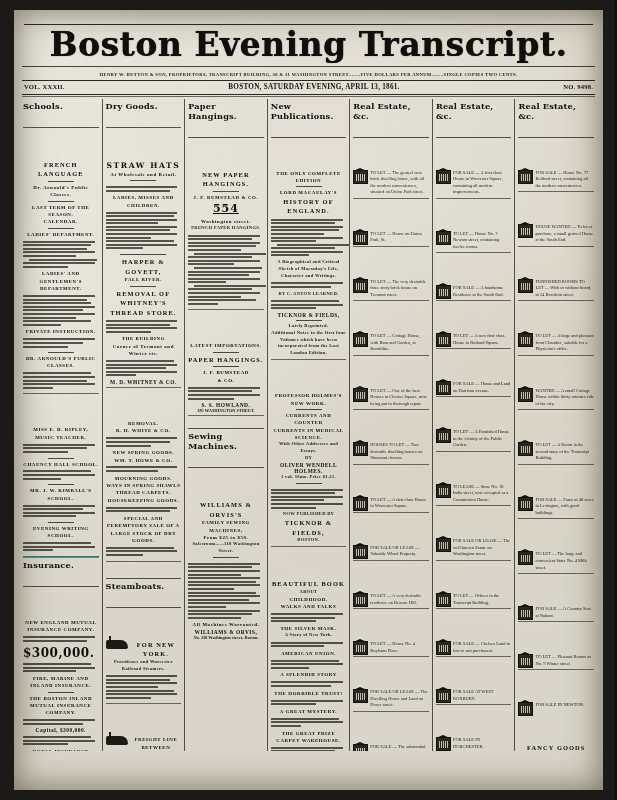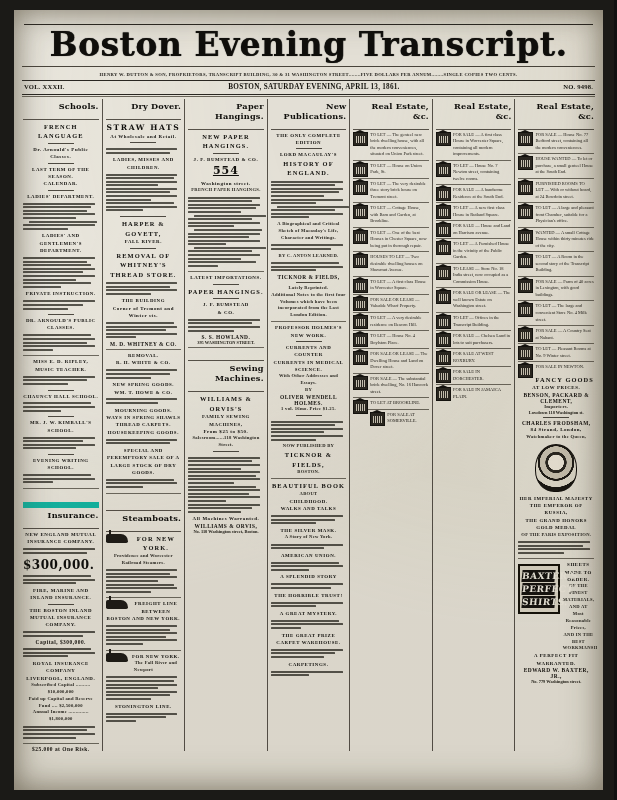--- a/index.html
+++ b/index.html
@@ -36,25 +36,25 @@
   #volbar{display:flex;align-items:flex-start;justify-content:space-between;
     padding:2px 10px 3px;font-size:6.6px;font-weight:700;color:#16140f;
     letter-spacing:.2px;}
   #volbar .ctr{font-size:7.2px;letter-spacing:.25px;}
 
   
   #cols{display:flex;padding:0 6px;height:652px;}
   .col{flex:1 1 0;padding:0 3px;border-left:1px solid #57524a;min-width:0;overflow:hidden;}
   .col:first-child{border-left:none;}
   .colhead{font-family:"DejaVu Serif",serif;font-weight:700;font-size:8.2px;
-    text-align:right;padding:2px 0 8px;color:#100f0c;letter-spacing:.2px;
+    text-align:left;padding:2px 0 16px;color:#100f0c;letter-spacing:.2px;
     border-bottom:1px solid #57524a;}
 
   
-  .ad{padding:2px 0 2px;border-bottom:1px solid #6e6a60;}
+  .ad{padding:2px 0 2px;border-bottom:1px solid #6e6a60;margin-top:30px;}
   .ad:last-child{border-bottom:none;}
   .hl{font-weight:700;text-align:center;color:#100f0c;letter-spacing:1.1px;
       font-size:5.6px;line-height:1.5;}
   .hl.big{font-size:7.6px;letter-spacing:1.6px;font-family:"DejaVu Serif",serif;}
   .hl.med{font-size:6.4px;letter-spacing:1.1px;}
   .hl.sm{font-size:4.9px;letter-spacing:.6px;}
   .hl.huge{font-size:11px;letter-spacing:1px;font-family:"DejaVu Serif",serif;
            text-decoration:underline;}
   .sub{text-align:center;font-size:4.6px;font-weight:700;letter-spacing:.3px;color:#201e18;line-height:1.5;}
   .dash{width:26px;height:0;border-top:1px solid #4e4a42;margin:2px auto;}
@@ -193,21 +193,21 @@
           </div>
           <div class="dash"></div>
           <div class="hl sm">EVENING WRITING SCHOOL.</div>
           <div class="body">
             <div class="ln w90"></div>
               <div class="ln w95"></div>
               <div class="ln w40"></div>
           </div>
         </div>
 
-        <div class="colhead" style="border-top:6px solid #14b8a6;margin-top:13px">Insurance.</div>
+        <div class="colhead" style="border-top:1px solid #14b8a6;margin-top:0">Insurance.</div>
         <div class="ad">
           <div class="hl sm">NEW ENGLAND MUTUAL INSURANCE COMPANY.</div>
           <div class="body">
             <div class="ln w95"></div>
               <div class="ln w85"></div>
           </div>
           <div class="pricebig">$300,000.</div>
           <div class="body">
             <div class="ln w90"></div>
               <div class="ln w95"></div>
@@ -246,21 +246,21 @@
               <div class="ln w85"></div>
               <div class="ln w90"></div>
             <div class="ln w60"></div>
           </div>
           <div class="hl med">STEINWAY &amp; SONS</div>
 
         </div>
       </div>
 
       <div class="col">
-        <div class="colhead">Dry Dover.</div>
+        <div class="colhead">Dry Goods.</div>
 
         <div class="ad">
           <div class="hl big">STRAW HATS</div>
           <div class="hl sm">At Wholesale and Retail.</div>
           <div class="dash"></div>
           <div class="body">
             <div class="ln w95"></div>
               <div class="ln w85"></div>
           </div>
           <div class="hl sm">LADIES, MISSES AND CHILDREN.</div>

